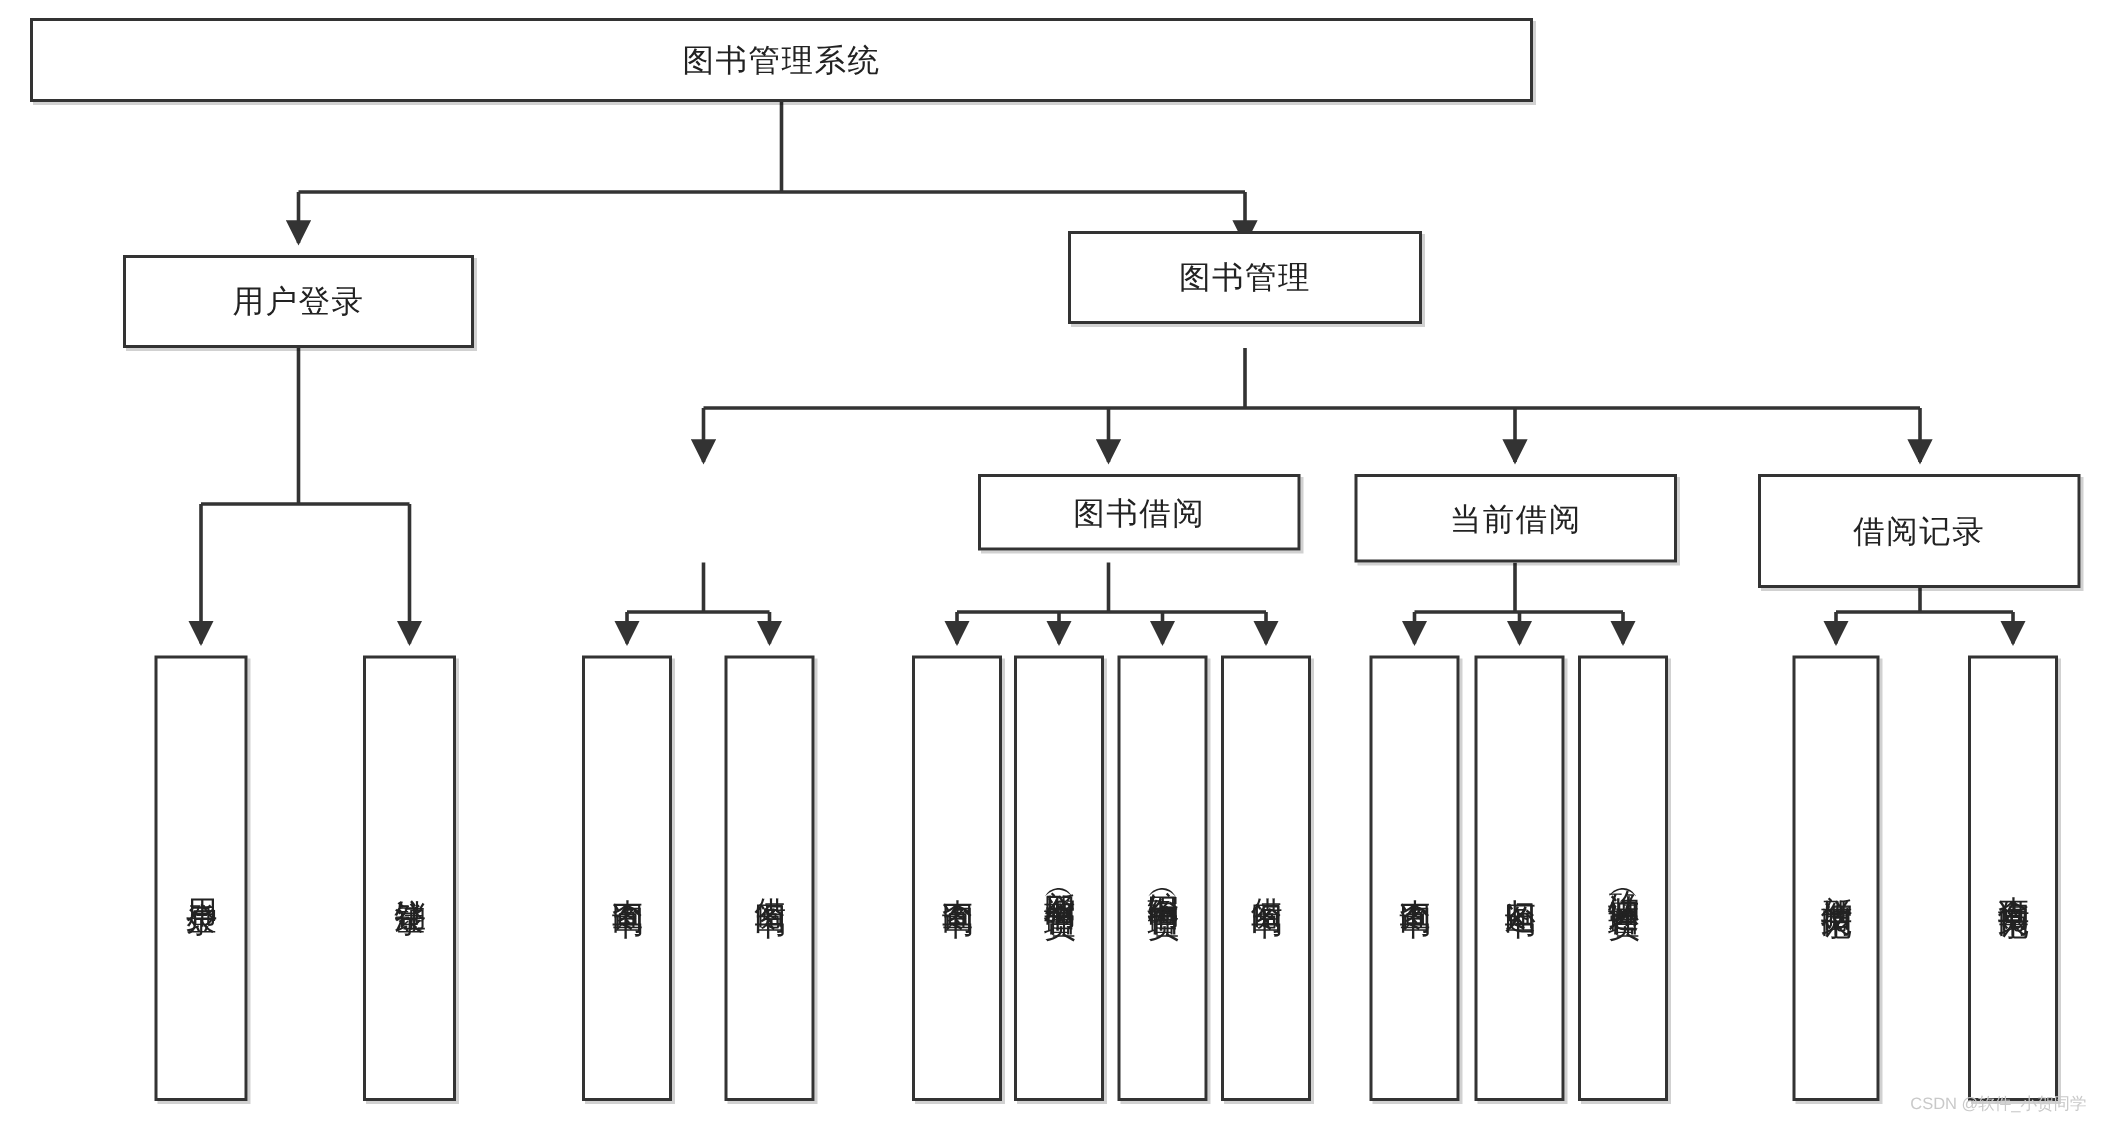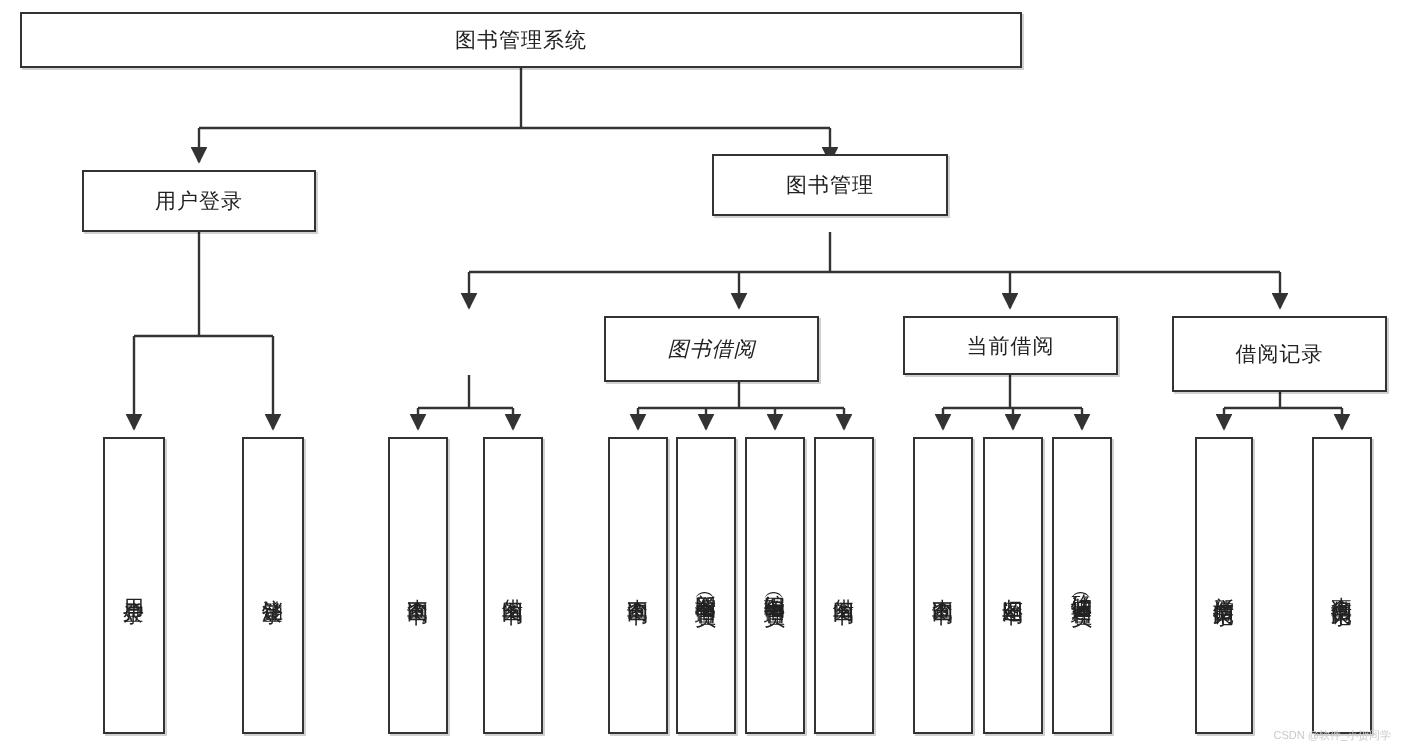--- a/index.html
+++ b/index.html
@@ -128,21 +128,21 @@
 
   <div class="node h" style="left: 82px; top: 170px; width: 234px; height: 62px;">
     <span>用户登录</span>
   </div>
 
   <div class="node h" style="left: 712px; top: 154px; width: 236px; height: 62px;">
     <span>图书管理</span>
   </div>
 
 
-  <div class="node h" style="left: 604px; top: 316px; width: 215px; height: 66px; font-style: italic;">
+  <div class="node h" style="left: 652px; top: 316px; width: 215px; height: 51px;">
     <span>图书借阅</span>
   </div>
 
   <div class="node h" style="left: 903px; top: 316px; width: 215px; height: 59px; align-items: center;">
     <span>当前借阅</span>
   </div>
 
   <div class="node h" style="left: 1172px; top: 316px; width: 215px; height: 76px; font-family: Liberation Mono, monospace;">
     <span>借阅记录</span>
   </div>

